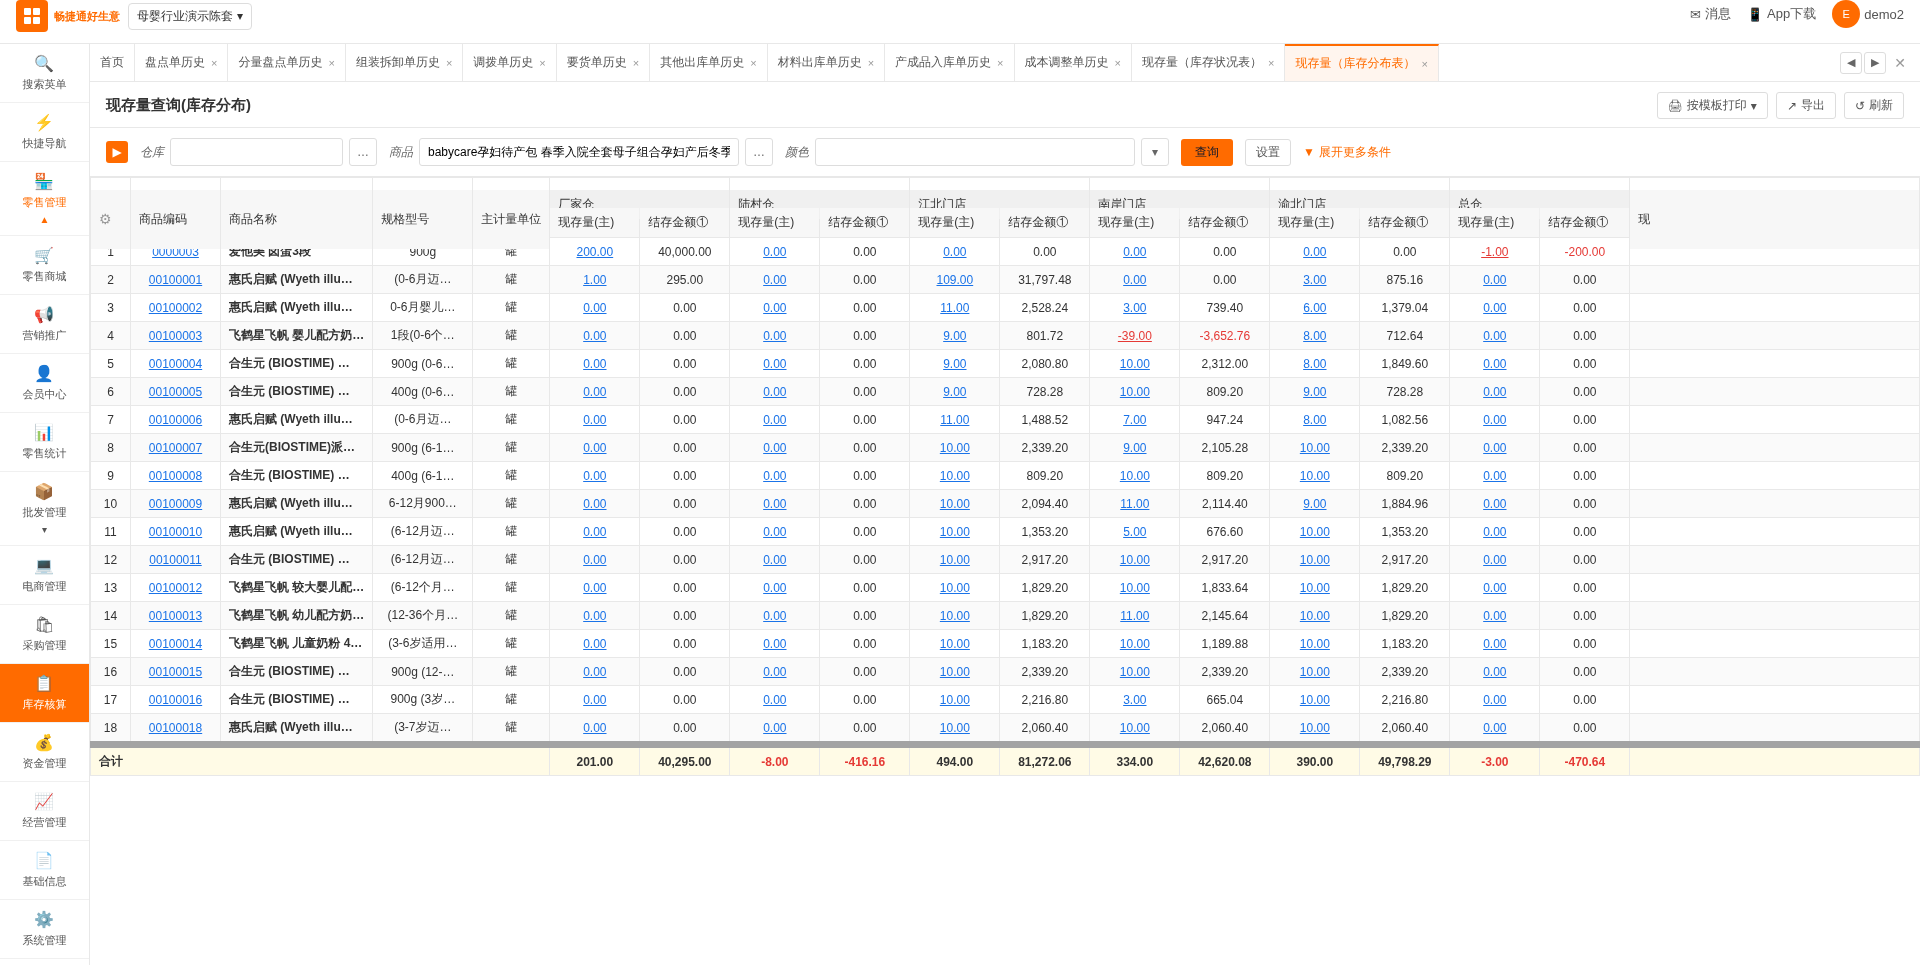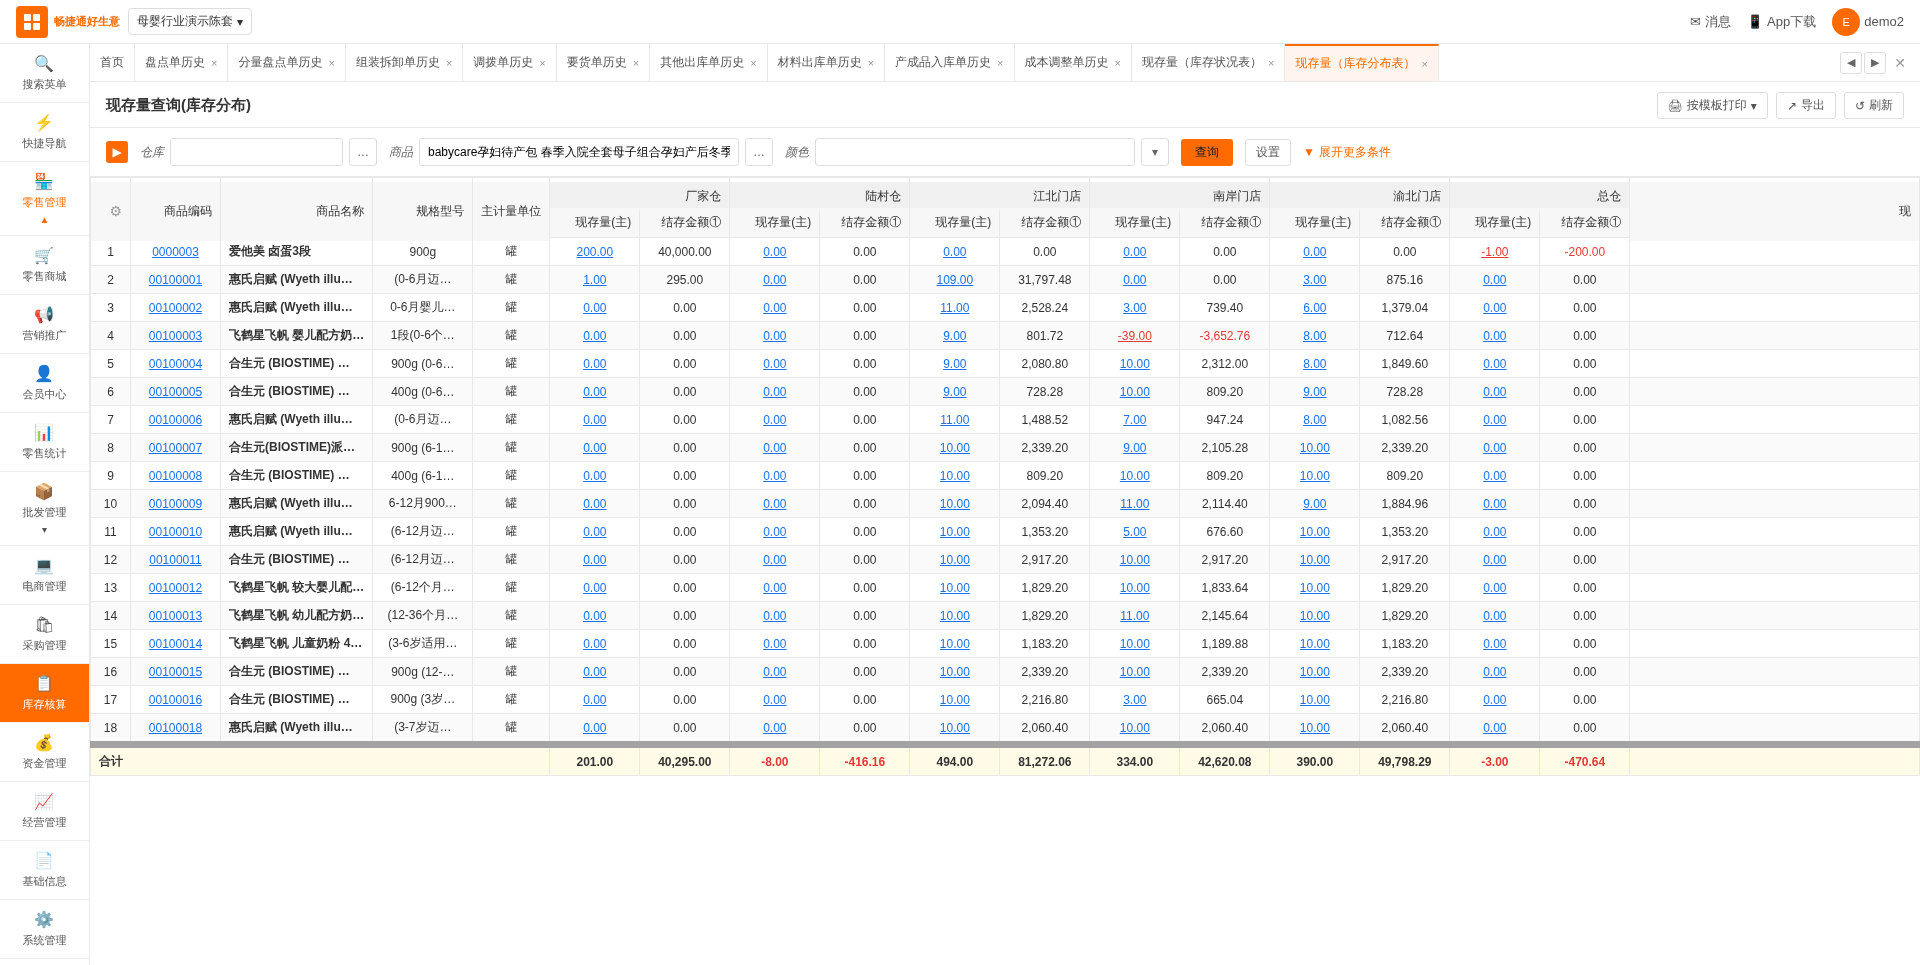--- a/index.html
+++ b/index.html
@@ -3,21 +3,21 @@
   <meta charset="utf-8">
   <style>
     * { box-sizing: border-box; margin: 0; padding: 0; }
     body { font-family: 'Microsoft YaHei', Arial, sans-serif; font-size: 12px; background: #f5f5f5; color: #333; overflow: hidden; }
     
     
     .top-bar {
       height: 44px;
       background: #fff;
       display: flex;
-      align-items: center;
+      align-items: flex-start;
       justify-content: space-between;
       padding: 0 16px;
       border-bottom: 1px solid #e8e8e8;
       position: fixed;
       top: 0; left: 0; right: 0;
       z-index: 100;
     }
     .top-bar-left { display: flex; align-items: center; gap: 8px; }
     .logo-area { display: flex; align-items: center; gap: 6px; font-size: 12px; color: #666; }
     .logo-icon { width: 32px; height: 32px; background: #ff6b00; border-radius: 4px; display: flex; align-items: center; justify-content: center; }
@@ -175,26 +175,26 @@
     table {
       width: 100%;
       border-collapse: collapse;
       font-size: 12px;
       min-width: 1500px;
     }
     thead tr th {
       background: #f7f7f7;
       border: 1px solid #e8e8e8;
       padding: 6px 8px;
-      text-align: right;
+      text-align: left;
       font-weight: normal;
       color: #333;
       white-space: nowrap;
       position: sticky;
-      top: 4px;
+      top: 12px;
       z-index: 10;
     }
     tbody tr td {
       border: 1px solid #e8e8e8;
       padding: 5px 8px;
       text-align: center;
       color: #333;
       white-space: nowrap;
     }
     tbody tr:nth-child(even) td { background: #fafafa; }

